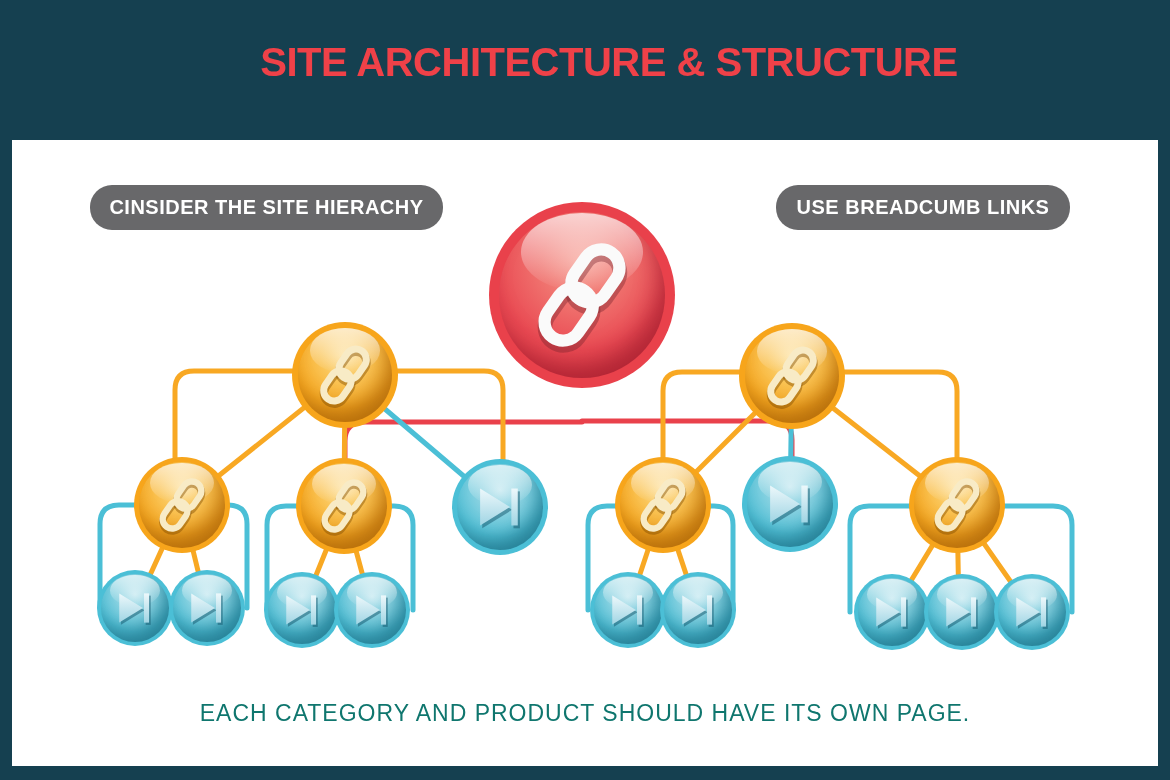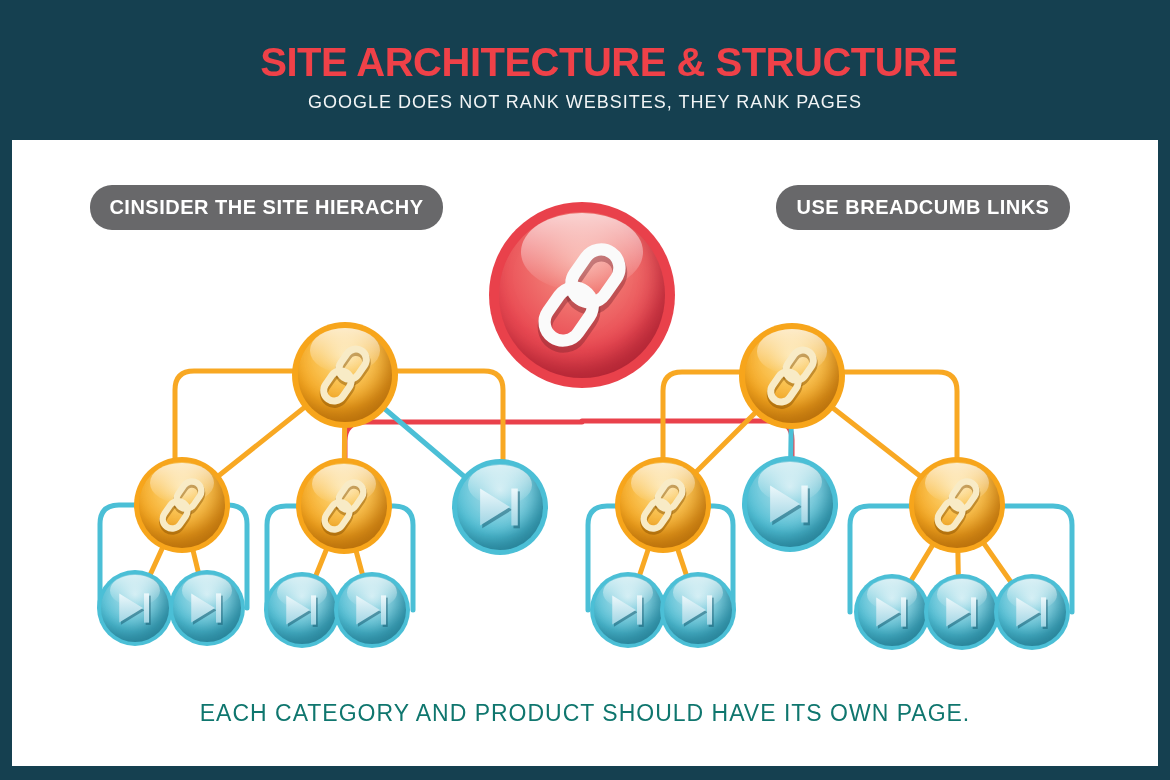--- a/index.html
+++ b/index.html
@@ -50,21 +50,20 @@
   
   .caption{position:absolute;left:0;top:560px;width:100%;margin:0;text-align:center;
         font-size:23px;font-weight:400;letter-spacing:1px;color:#0f766e;}
 </style>
 </head>
 <body>
 
 <div class="app">
   <div class="header">
     <h1 class="title">SITE ARCHITECTURE &amp; STRUCTURE</h1>
-    <p class="subtitle">GOOGLE DOES NOT RANK WEBSITES, THEY RANK PAGES</p>
   </div>
 
   <div class="panel">
     <div class="pill pill-left">CINSIDER THE SITE HIERACHY</div>
     <div class="pill pill-right">USE BREADCUMB LINKS</div>
 
     <svg id="edges" viewBox="0 0 1146 626" preserveAspectRatio="none">
         <path d="M570 282 L352 282 Q333 282 333 301 L333 324" stroke="#E9414B"></path>
         <path d="M570 281 L761 281 Q780 281 780 300 L780 324" stroke="#E9414B"></path>
         <path d="M333 231 L182 231 Q163 231 163 250 L163 322" stroke="#F8A823"></path>

